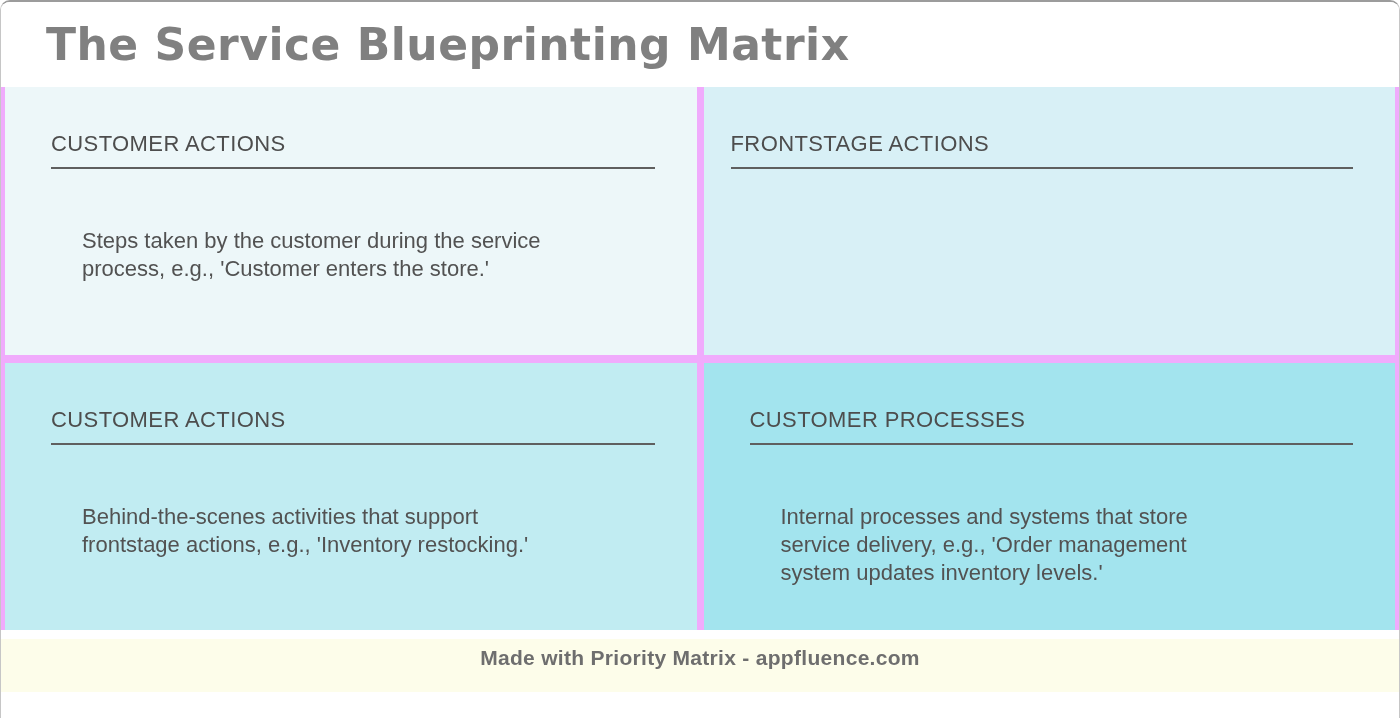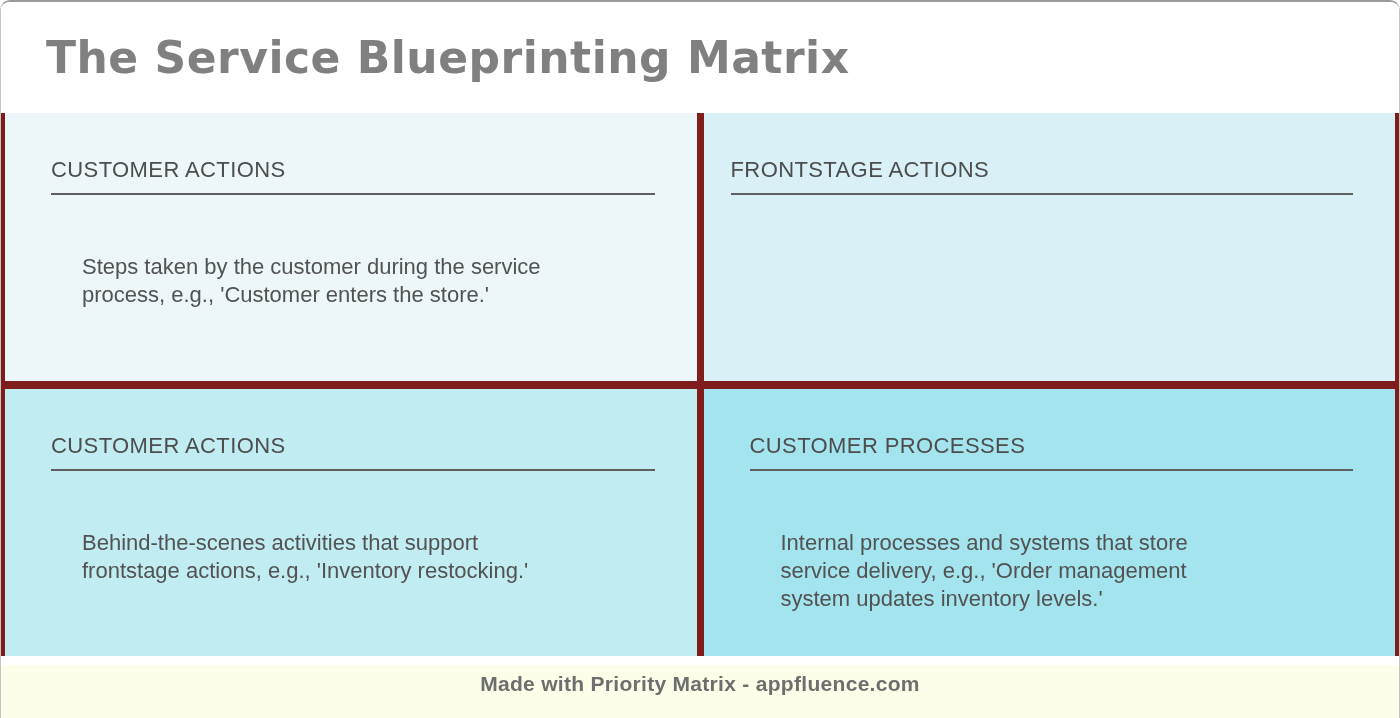--- a/index.html
+++ b/index.html
@@ -14,21 +14,21 @@
     background: #ffffff;
     border-top: 2px solid #9c9c9c;
     border-left: 1px solid #c6c6c6;
     border-right: 1px solid #c6c6c6;
     border-radius: 10px 10px 0 0;
     display: flex;
     flex-direction: column;
     overflow: hidden;
   }
   .header {
-    height: 111px;
+    height: 85px;
     flex: none;
     background: #ffffff;
     display: flex;
     align-items: center;
     padding-left: 45px;
   }
   .page-title {
     font-family: "DejaVu Sans", sans-serif;
     font-weight: 700;
     font-size: 44px;
@@ -36,21 +36,21 @@
     letter-spacing: 0.5px;
   }
   .grid {
     flex: none;
     height: 543px;
     display: grid;
     grid-template-columns: 1fr 1fr;
     grid-template-rows: 1fr 1fr;
     gap: 8px 7px;
     padding: 0 4px;
-    background: #7f1d1d;
+    background: #f0abfc;
   }
   .quadrant {
     padding: 44px 42px 0 46px;
     overflow: hidden;
   }
   .q-title {
     font-size: 22px;
     font-weight: 400;
     color: #4d4d4d;
     letter-spacing: 0.4px;

